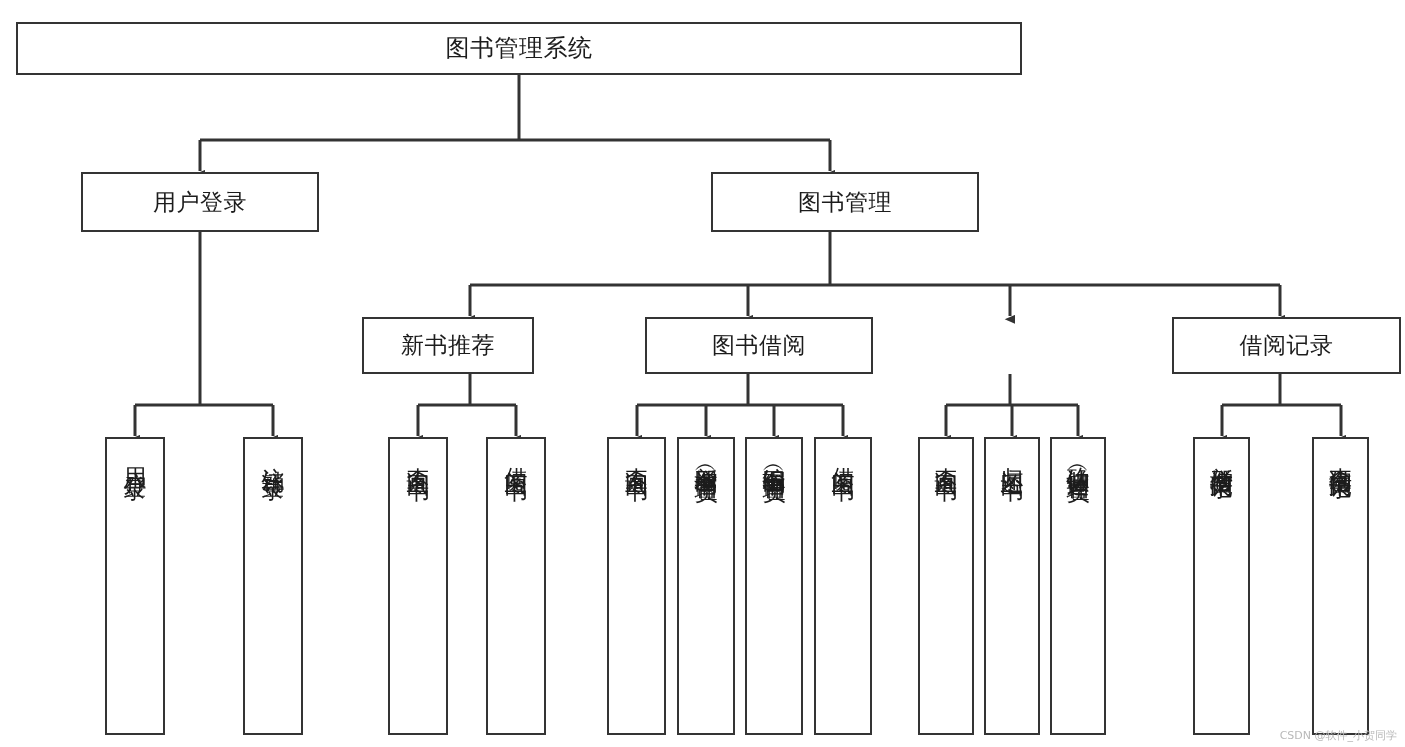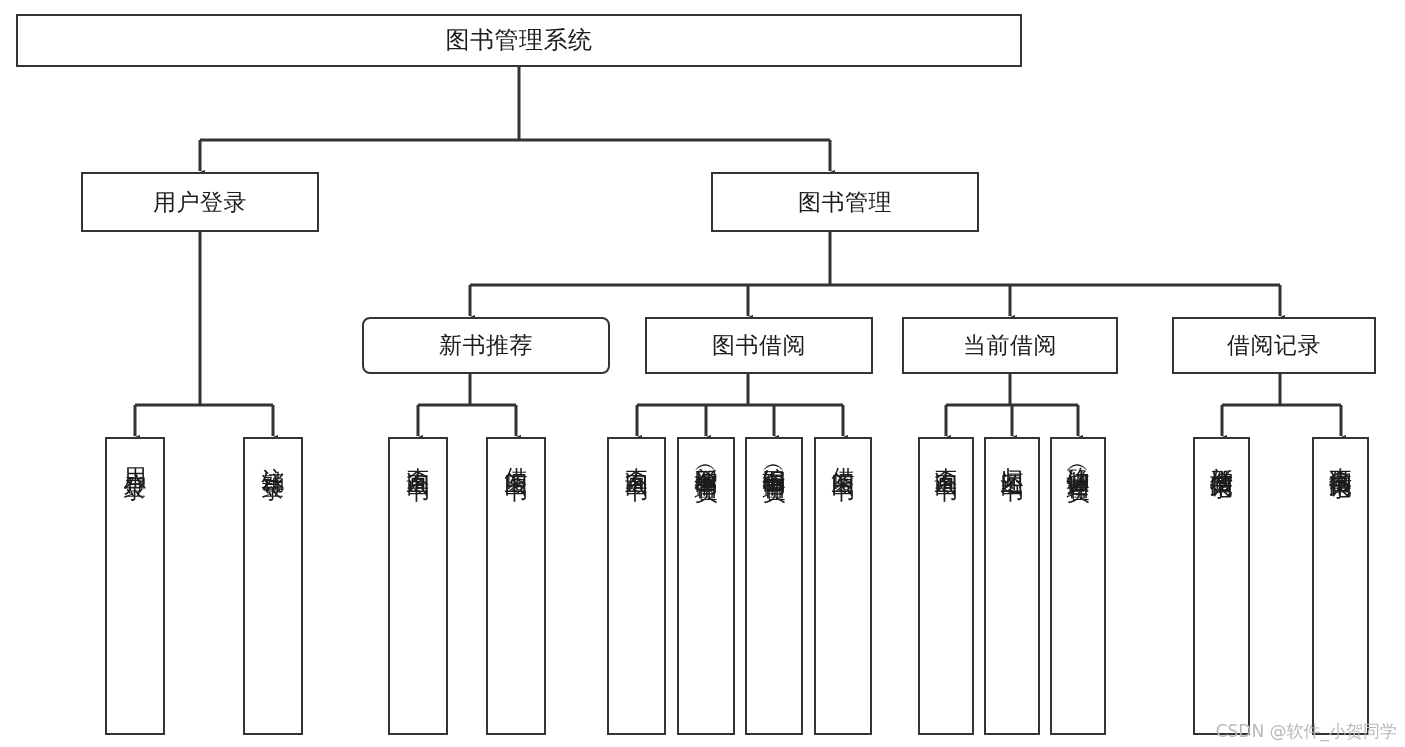--- a/index.html
+++ b/index.html
@@ -64,21 +64,21 @@
     letter-spacing: 4px;
     white-space: nowrap;
   }
   .node.vert.tall-text .node-label {
     letter-spacing: 2px;
   }
   #watermark {
     position: absolute;
     right: 8px;
     bottom: 4px;
-    font-size: 17px;
+    font-size: 11px;
     color: #b9b9b9;
     white-space: nowrap;
     user-select: none;
   }
 </style>
 </head>
 <body>
 
 <div id="diagram-root">
 
@@ -118,41 +118,38 @@
         <line x1="946" y1="405" x2="946" y2="436" marker-end="url(#arrowhead)"></line>
         <line x1="1012" y1="405" x2="1012" y2="436" marker-end="url(#arrowhead)"></line>
         <line x1="1078" y1="405" x2="1078" y2="436" marker-end="url(#arrowhead)"></line>
         <line x1="1280" y1="374" x2="1280" y2="405"></line>
         <line x1="1222" y1="405" x2="1341" y2="405"></line>
         <line x1="1222" y1="405" x2="1222" y2="436" marker-end="url(#arrowhead)"></line>
         <line x1="1341" y1="405" x2="1341" y2="436" marker-end="url(#arrowhead)"></line>
       </g>
   </svg>
 
-  <div class="node horiz root" id="node-root" style="left: 16px; top: 14px; width: 1006px; height: 53px;">
+  <div class="node horiz root" id="node-root" style="left: 16px; top: 22px; width: 1006px; height: 53px;">
     <span class="node-label">图书管理系统</span>
   </div>
 
   <div class="node horiz" id="node-user-login" style="left: 81px; top: 172px; width: 238px; height: 60px;">
     <span class="node-label">用户登录</span>
   </div>
   <div class="node horiz" id="node-book-manage" style="left: 711px; top: 172px; width: 268px; height: 60px;">
     <span class="node-label">图书管理</span>
   </div>
 
-  <div class="node horiz" id="node-new-book-rec" style="left: 362px; top: 317px; width: 248px; height: 57px; border-radius: 8px;">
+  <div class="node horiz" id="node-new-book-rec" style="left: 362px; top: 317px; width: 172px; height: 57px;">
     <span class="node-label">新书推荐</span>
   </div>
   <div class="node horiz" id="node-book-borrow" style="left: 634px; top: 317px; width: 228px; height: 57px; margin-left: 11px;">
     <span class="node-label">图书借阅</span>
   </div>
-  <div class="node horiz" id="node-current-borrow" style="left: 902px; top: 317px; width: 216px; height: 57px;">
-    <span class="node-label">当前借阅</span>
-  </div>
-  <div class="node horiz" id="node-borrow-record" style="left: 1172px; top: 317px; width: 204px; height: 57px;">
+  <div class="node horiz" id="node-borrow-record" style="left: 1172px; top: 317px; width: 229px; height: 57px;">
     <span class="node-label">借阅记录</span>
   </div>
 
   <div class="node vert" id="node-leaf-user-login" style="left: 105px; top: 437px; width: 60px; height: 298px;">
     <span class="node-label">用户登录</span>
   </div>
   <div class="node vert" id="node-leaf-logout" style="left: 243px; top: 437px; width: 60px; height: 298px;">
     <span class="node-label">注销登录</span>
   </div>
   <div class="node vert" id="node-leaf-query-book-rec" style="left: 388px; top: 437px; width: 60px; height: 298px;">

